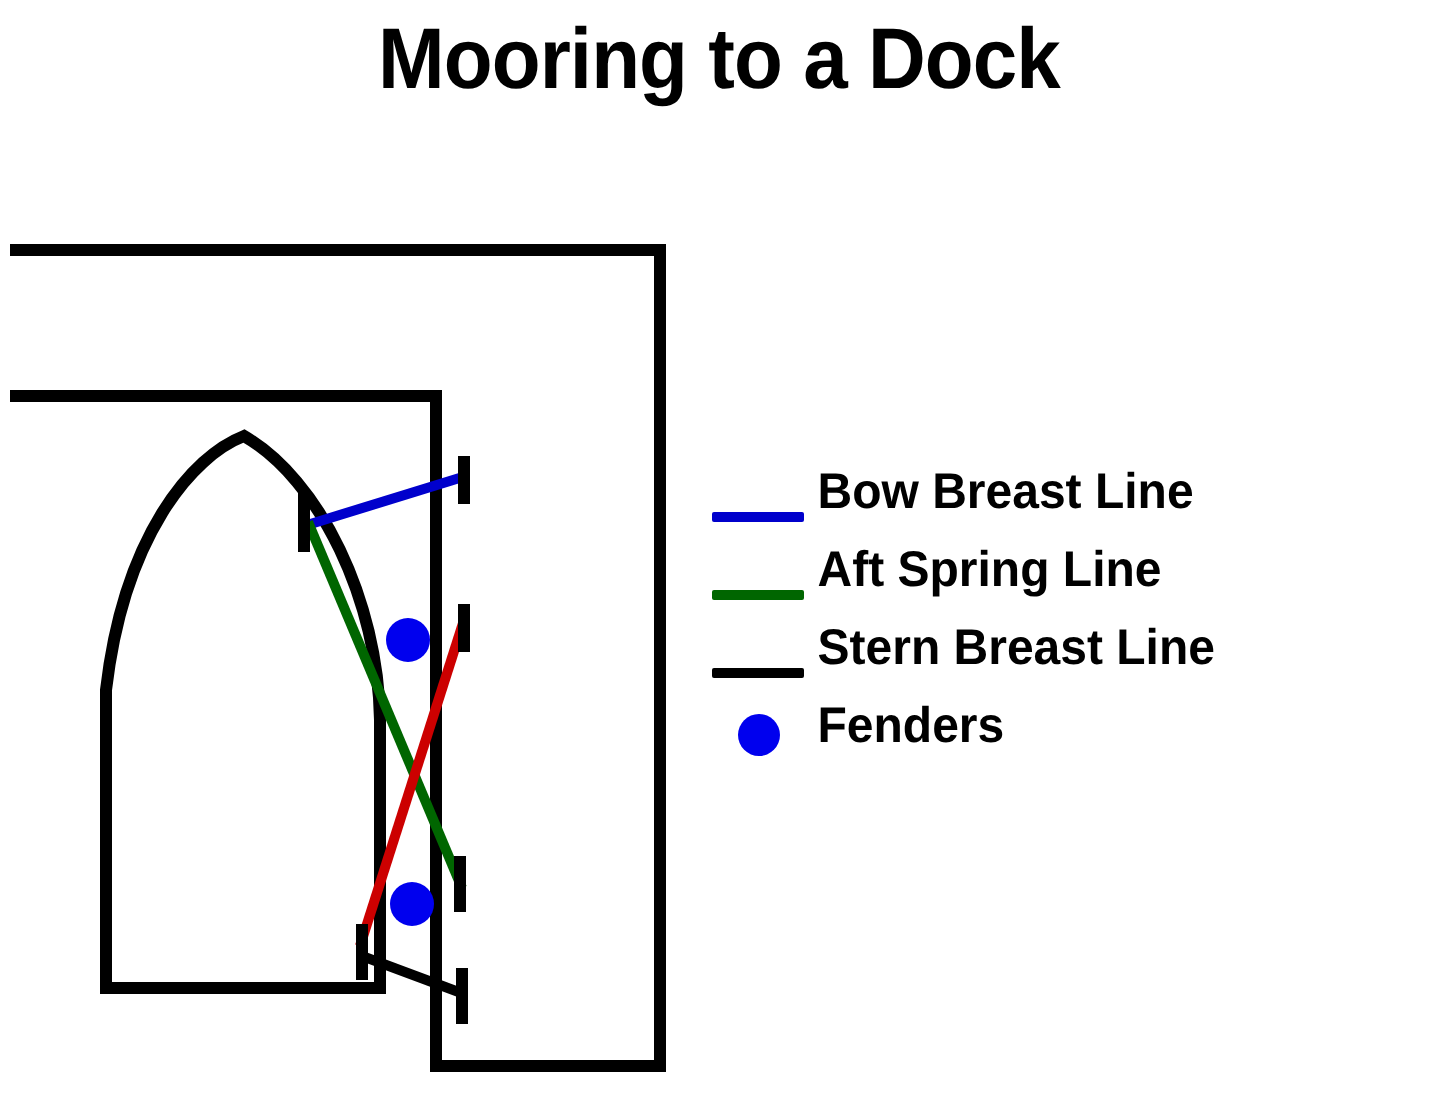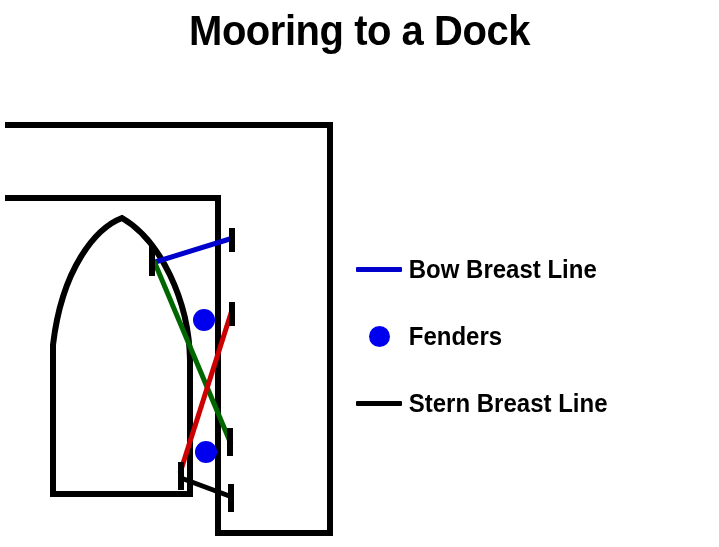--- a/index.html
+++ b/index.html
@@ -40,23 +40,22 @@
     height: 547px;
   }
   #legend {
     position: absolute;
     left: 355px;
     top: 222px;
     width: 364px;
   }
   .legend-row {
     display: flex;
-    align-items: center;
+    align-items: flex-end;
     height: 39px;
-    margin-top: 28px;
   }
   .legend-swatch {
     width: 48px;
     flex: 0 0 48px;
     display: flex;
     align-items: center;
     justify-content: center;
   }
   .legend-line {
     display: block;
@@ -120,31 +119,37 @@
 
   <div id="legend">
 
     <div class="legend-row">
       <span class="legend-swatch">
         <span class="legend-line" style="background: rgb(0, 0, 204);"></span>
       </span>
       <span class="legend-label">Bow Breast Line</span>
     </div>
 
+    <div class="legend-row">
+      <span class="legend-swatch">
+        <span class="legend-line" style="background: rgb(0, 102, 0);"></span>
+      </span>
+      <span class="legend-label">Aft Spring Line</span>
+    </div>
 
+
+    <div class="legend-row">
+      <span class="legend-swatch">
+        <span class="legend-line" style="background: rgb(0, 0, 0);"></span>
+      </span>
+      <span class="legend-label">Stern Breast Line</span>
+    </div>
 
     <div class="legend-row">
       <span class="legend-swatch">
         <span class="legend-dot" style="background: rgb(0, 0, 238);"></span>
       </span>
       <span class="legend-label">Fenders</span>
     </div>
 
-    <div class="legend-row">
-      <span class="legend-swatch">
-        <span class="legend-line" style="background: rgb(0, 0, 0);"></span>
-      </span>
-      <span class="legend-label">Stern Breast Line</span>
-    </div>
-
   </div>
 
 </div>
 
 </body></html>

